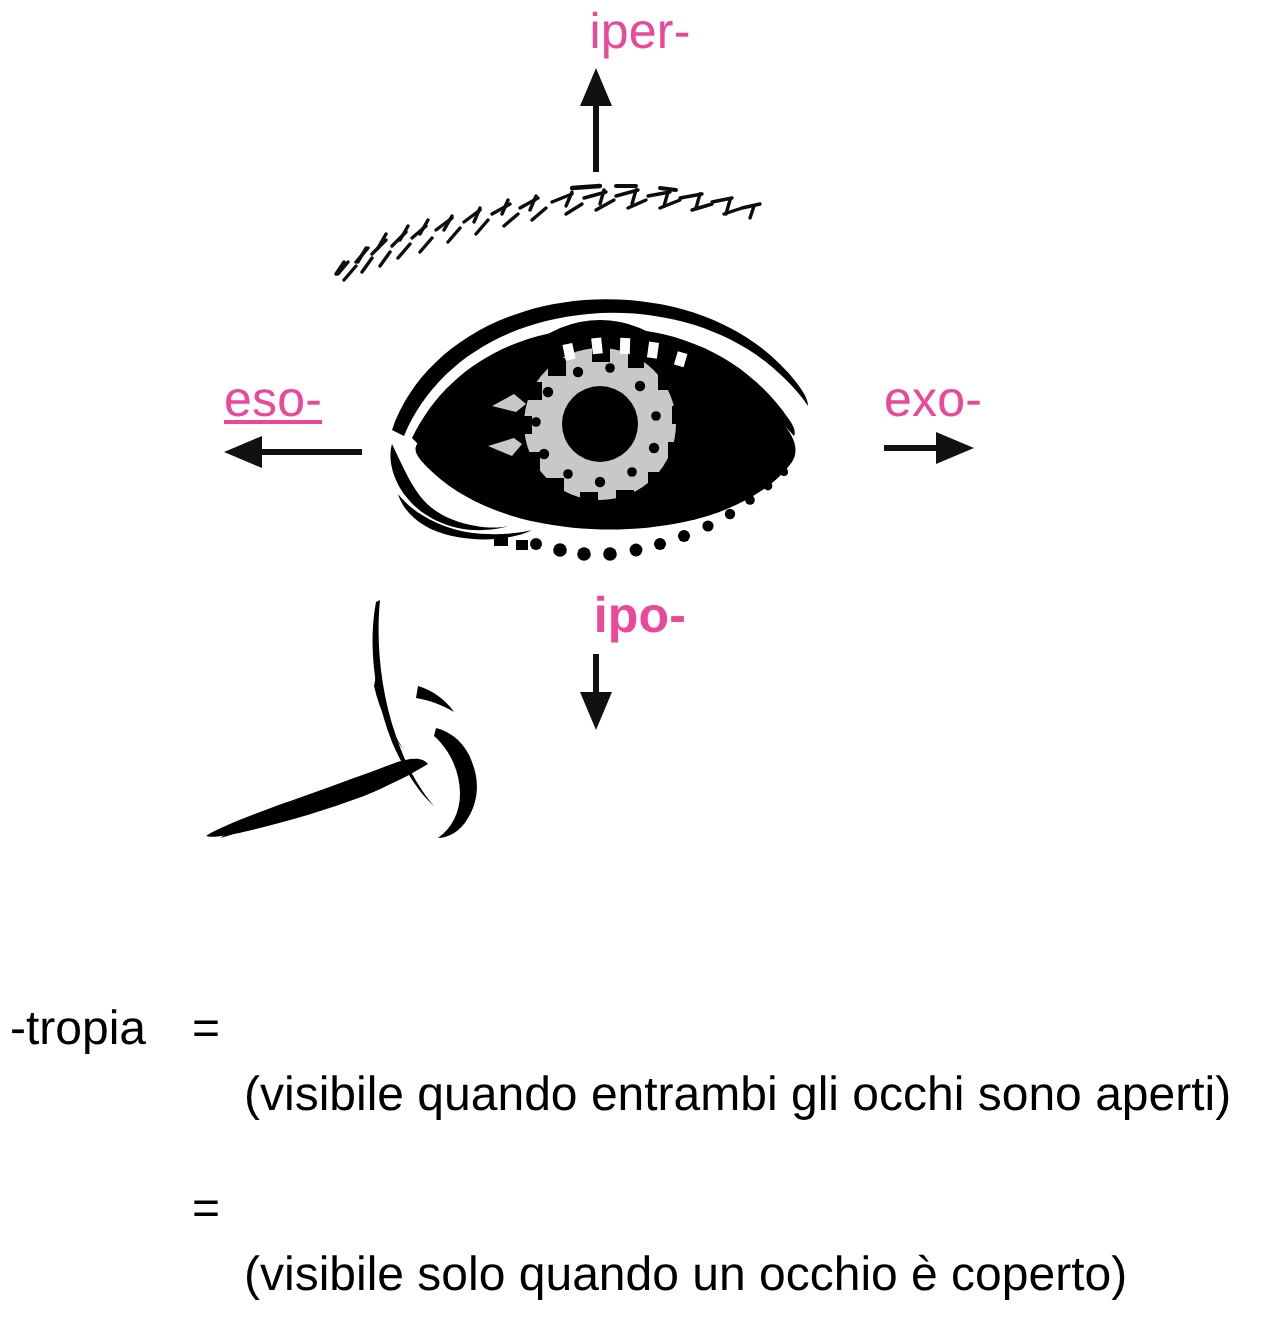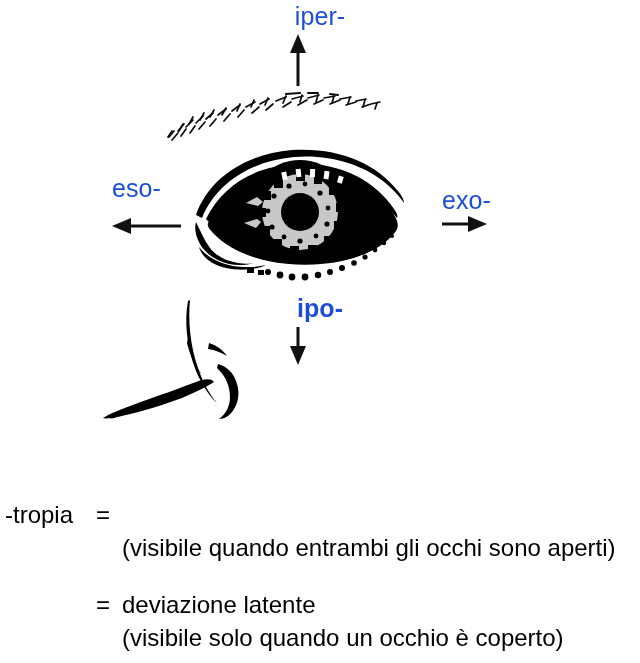--- a/index.html
+++ b/index.html
@@ -27,27 +27,27 @@
   }
   #diagram svg {
     display: block;
   }
 
   
   .dir-label {
     position: absolute;
     font-size: 25px;
     line-height: 1;
-    color: #1d4ed8;
+    color: #ec4899;
     white-space: nowrap;
     letter-spacing: 0.1px;
   }
   #label-iper { left: 0; top: 4px; width: 640px; text-align: center; }
   #label-ipo  { left: 0; top: 296px; width: 640px; text-align: center; font-weight: bold; }
-  #label-eso  { left: 112px; top: 176px; }
+  #label-eso  { left: 112px; top: 188px; text-decoration: underline; }
   #label-exo  { left: 442px; top: 188px; text-align: center; }
 
   
   #legend {
     position: absolute;
     left: 0;
     top: 498px;
     width: 640px;
   }
   .legend-block {
@@ -316,20 +316,19 @@
       <span class="legend-eq">=</span>
     </div>
     <div class="legend-row">
       <span class="legend-note">(visibile quando entrambi gli occhi sono aperti)</span>
     </div>
   </div>
 
   <div class="legend-block">
     <div class="legend-row">
       <span class="legend-eq">=</span>
-      <span class="legend-def">deviazione latente</span>
     </div>
     <div class="legend-row">
       <span class="legend-note">(visibile solo quando un occhio è coperto)</span>
     </div>
   </div>
 
 </div>
 
 </body></html>

